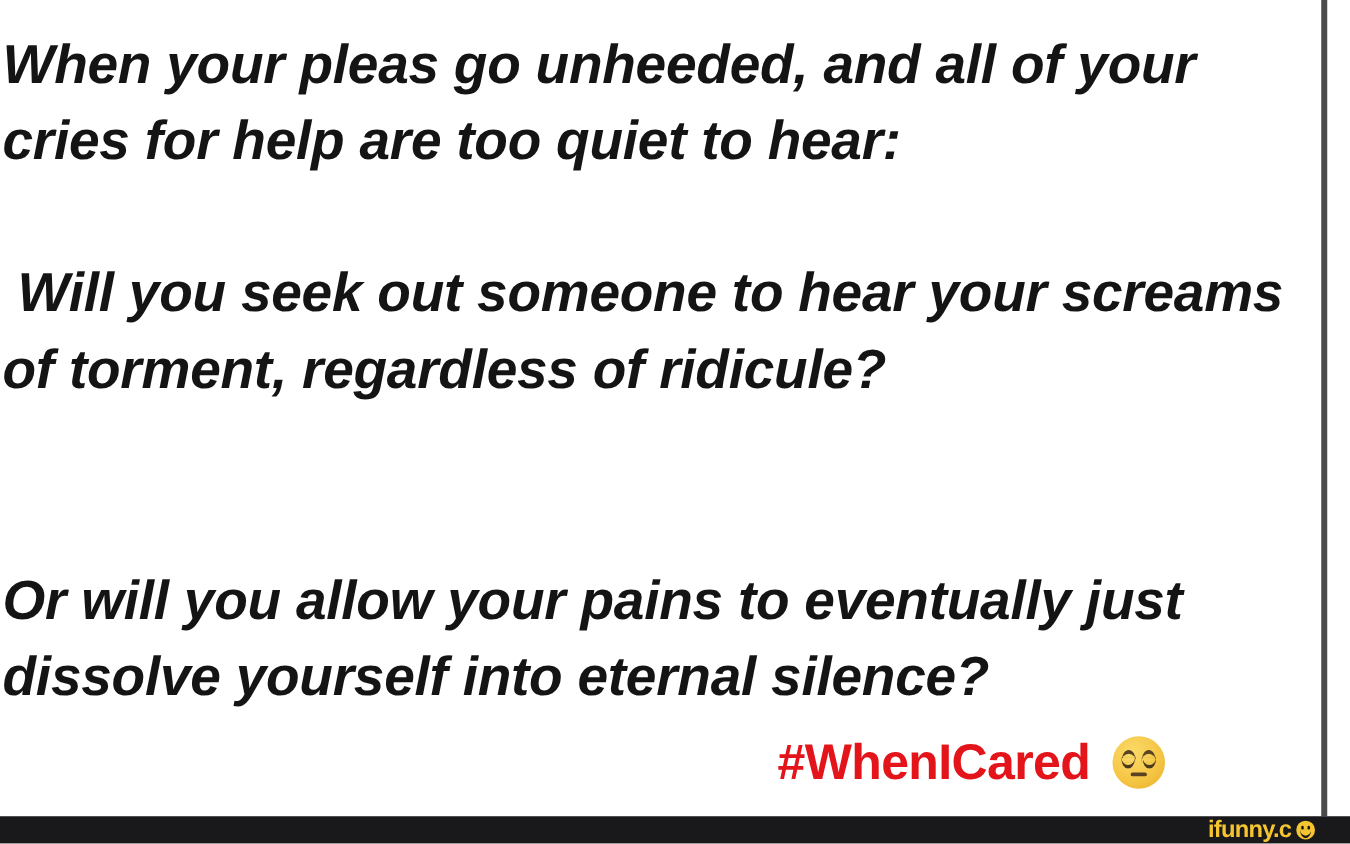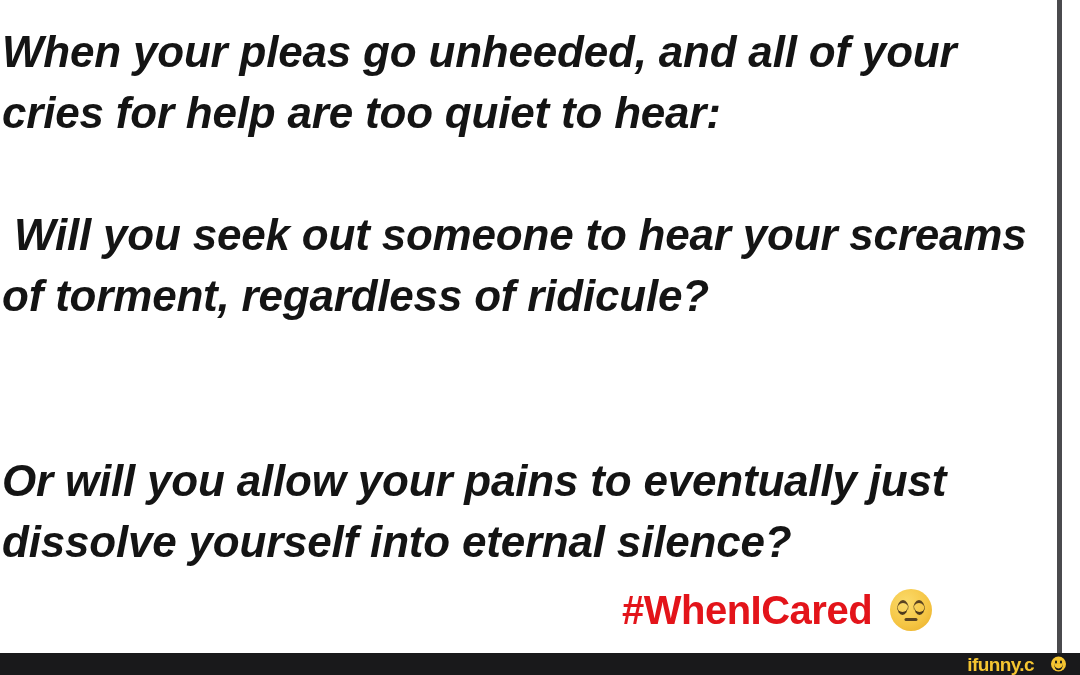--- a/index.html
+++ b/index.html
@@ -127,26 +127,26 @@
   .watermark-bar {
     position: absolute;
     left: 0;
     top: 653px;
     width: 1080px;
     height: 22px;
     background: #19191b;
   }
   .watermark-logo {
     position: absolute;
-    right: 14px;
+    right: 28px;
     top: 50%;
     transform: translateY(-50%);
     display: flex;
     align-items: center;
-    gap: 16px;
+    gap: 3px;
   }
   .watermark-text {
     color: #f5c531;
     font-family: "Liberation Sans", sans-serif;
     font-weight: bold;
     font-size: 19px;
     line-height: 19px;
     letter-spacing: -0.6px;
     white-space: nowrap;
   }

